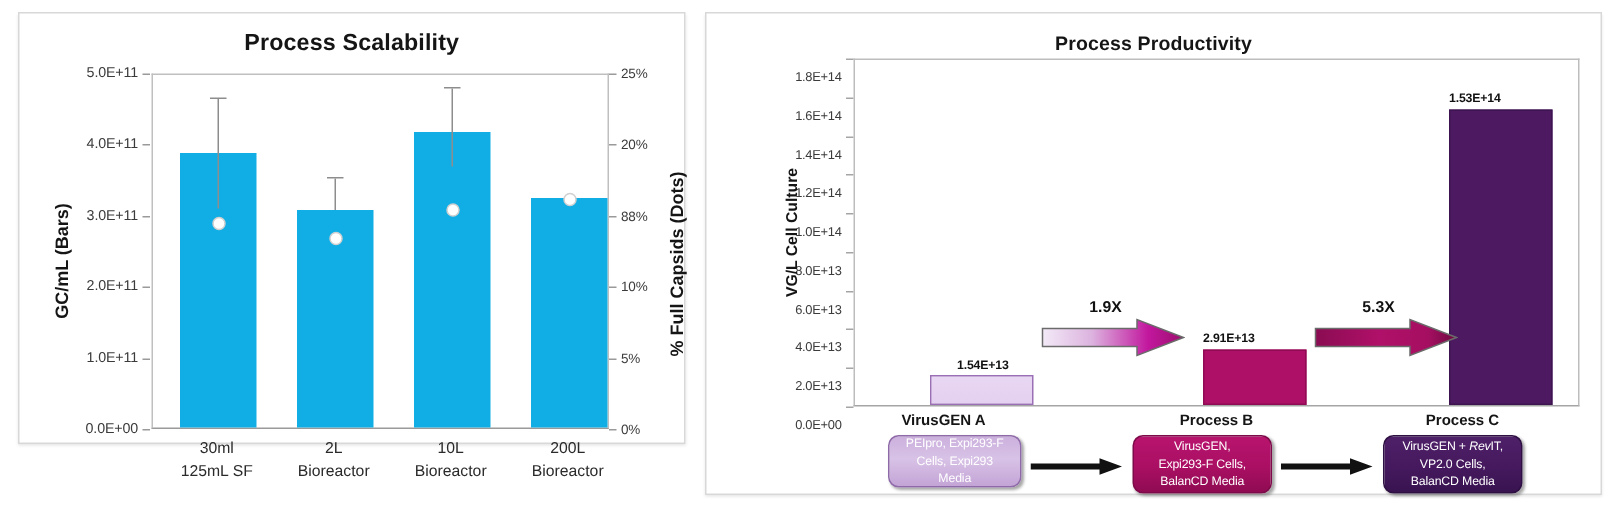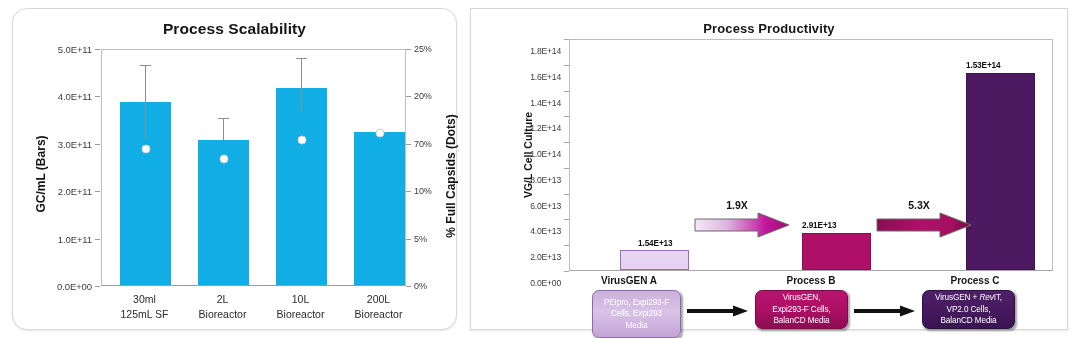--- a/index.html
+++ b/index.html
@@ -17,21 +17,21 @@
     background: #ffffff;
   }
 
   
   .panel {
     position: absolute;
     background: #ffffff;
     border: 1px solid #d8d8d8;
     box-shadow: 0 1px 2px rgba(0,0,0,0.10);
   }
-  #panel-left  { left: 12px;  top: 8px;  width: 445px; height: 322px; border-radius: 15px; }
+  #panel-left  { left: 12px;  top: 8px;  width: 445px; height: 288px; }
   #panel-right { left: 470px; top: 8px;  width: 598px; height: 322px; }
 
   .chart-title {
     position: absolute;
     width: 100%;
     text-align: center;
     font-weight: bold;
     color: #151515;
     letter-spacing: .1px;
   }
@@ -231,21 +231,21 @@
       <div class="ltick" style="top:87.4px"></div>
       <div class="ltick" style="top:40px"></div>
     </div>
 
     <div id="left-ytitle">GC/mL (Bars)</div>
 
     <div id="left-axis-right">
       <div class="ryaxis-label" style="top:277px">0%</div>
       <div class="ryaxis-label" style="top:229.6px">5%</div>
       <div class="ryaxis-label" style="top:182.2px">10%</div>
-      <div class="ryaxis-label" style="top:134.8px">70%</div>
+      <div class="ryaxis-label" style="top:134.8px">88%</div>
       <div class="ryaxis-label" style="top:87.4px">20%</div>
       <div class="ryaxis-label" style="top:40px">25%</div>
 
       <div class="rtick" style="top:277px"></div>
       <div class="rtick" style="top:229.6px"></div>
       <div class="rtick" style="top:182.2px"></div>
       <div class="rtick" style="top:134.8px"></div>
       <div class="rtick" style="top:87.4px"></div>
       <div class="rtick" style="top:40px"></div>
     </div>
@@ -361,21 +361,21 @@
         </defs>
         <path d="M1,7 L64,7 L64,1 L95,13 L64,25 L64,19 L1,19 Z" fill="url(#gradB)" stroke="#6b6b6b" stroke-width="1"></path>
       </svg>
       <div class="mult-label" style="left:306px; width:86px; bottom:59px;">5.3X</div>
     </div>
 
     <div class="proc-name" style="left:113px; top:266px; width:90px;">VirusGEN A</div>
     <div class="proc-name" style="left:295px; top:266px; width:90px;">Process B</div>
     <div class="proc-name" style="left:459px; top:266px; width:90px;">Process C</div>
 
-    <div class="proc-box" id="box-a" style="left:121px; top:281px; width:89px; height:48px;">
+    <div class="proc-box" id="box-a" style="left:121px; top:281px; width:89px; height:35px;">
       <div>
         <div>PEIpro, Expi293-F</div>
         <div>Cells, Expi293</div>
         <div>Media</div>
       </div>
     </div>
 
     <svg class="blk-arrow" style="left:216px; top:296px;" width="62" height="12" viewBox="0 0 62 12">
       <path d="M0,4 L46,4 L46,0.5 L61,6 L46,11.5 L46,8 L0,8 Z" fill="#111111"></path>
     </svg>

